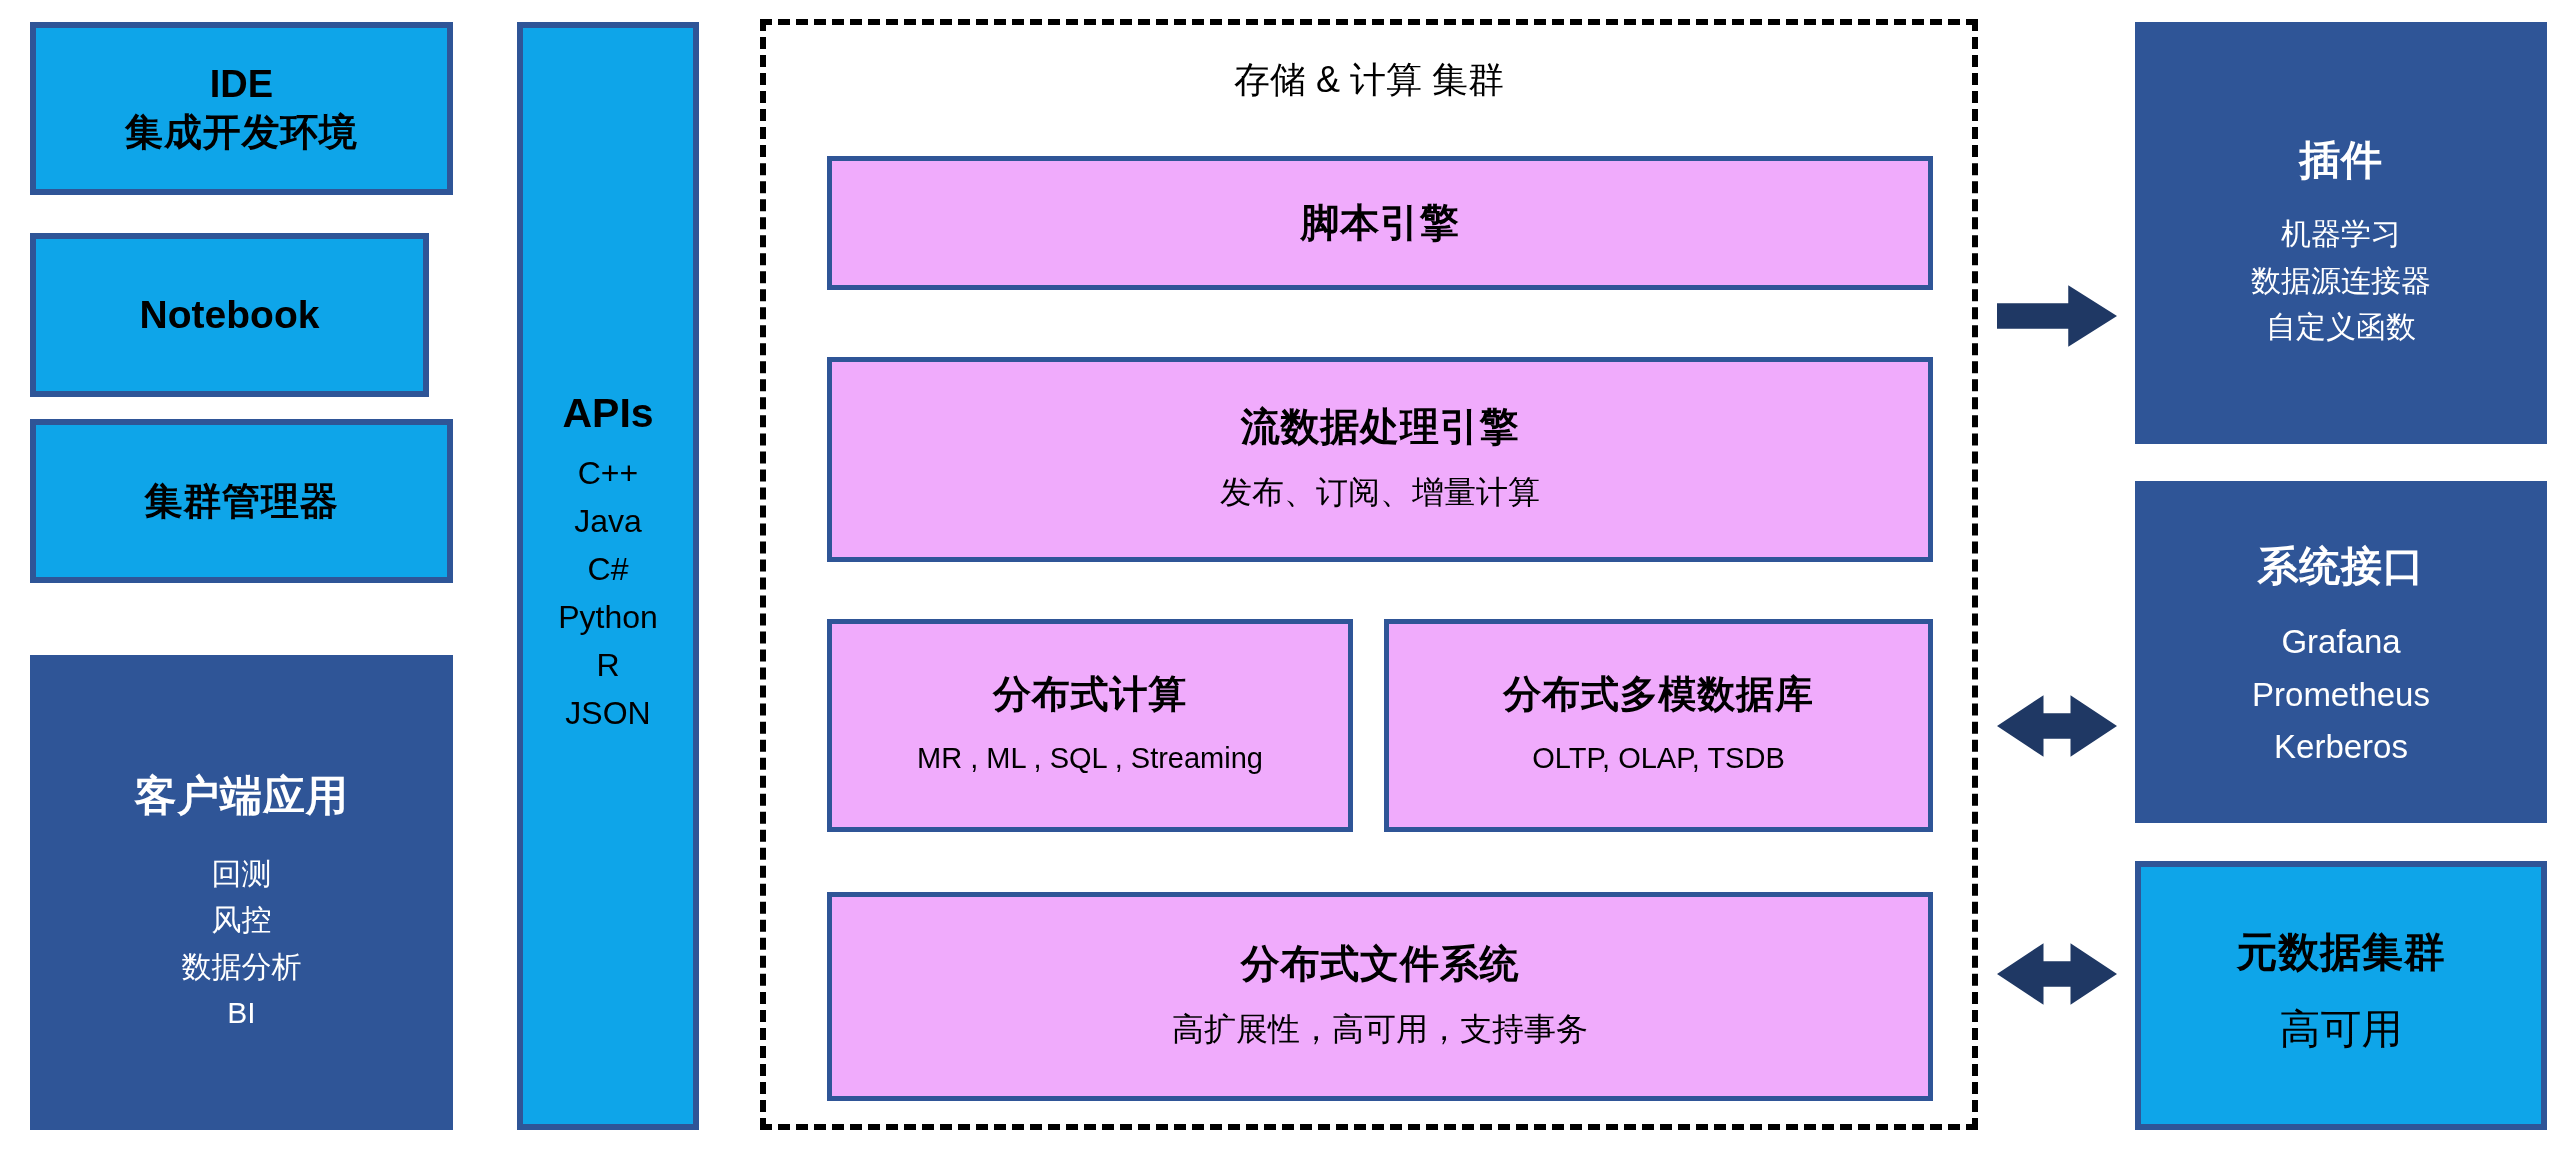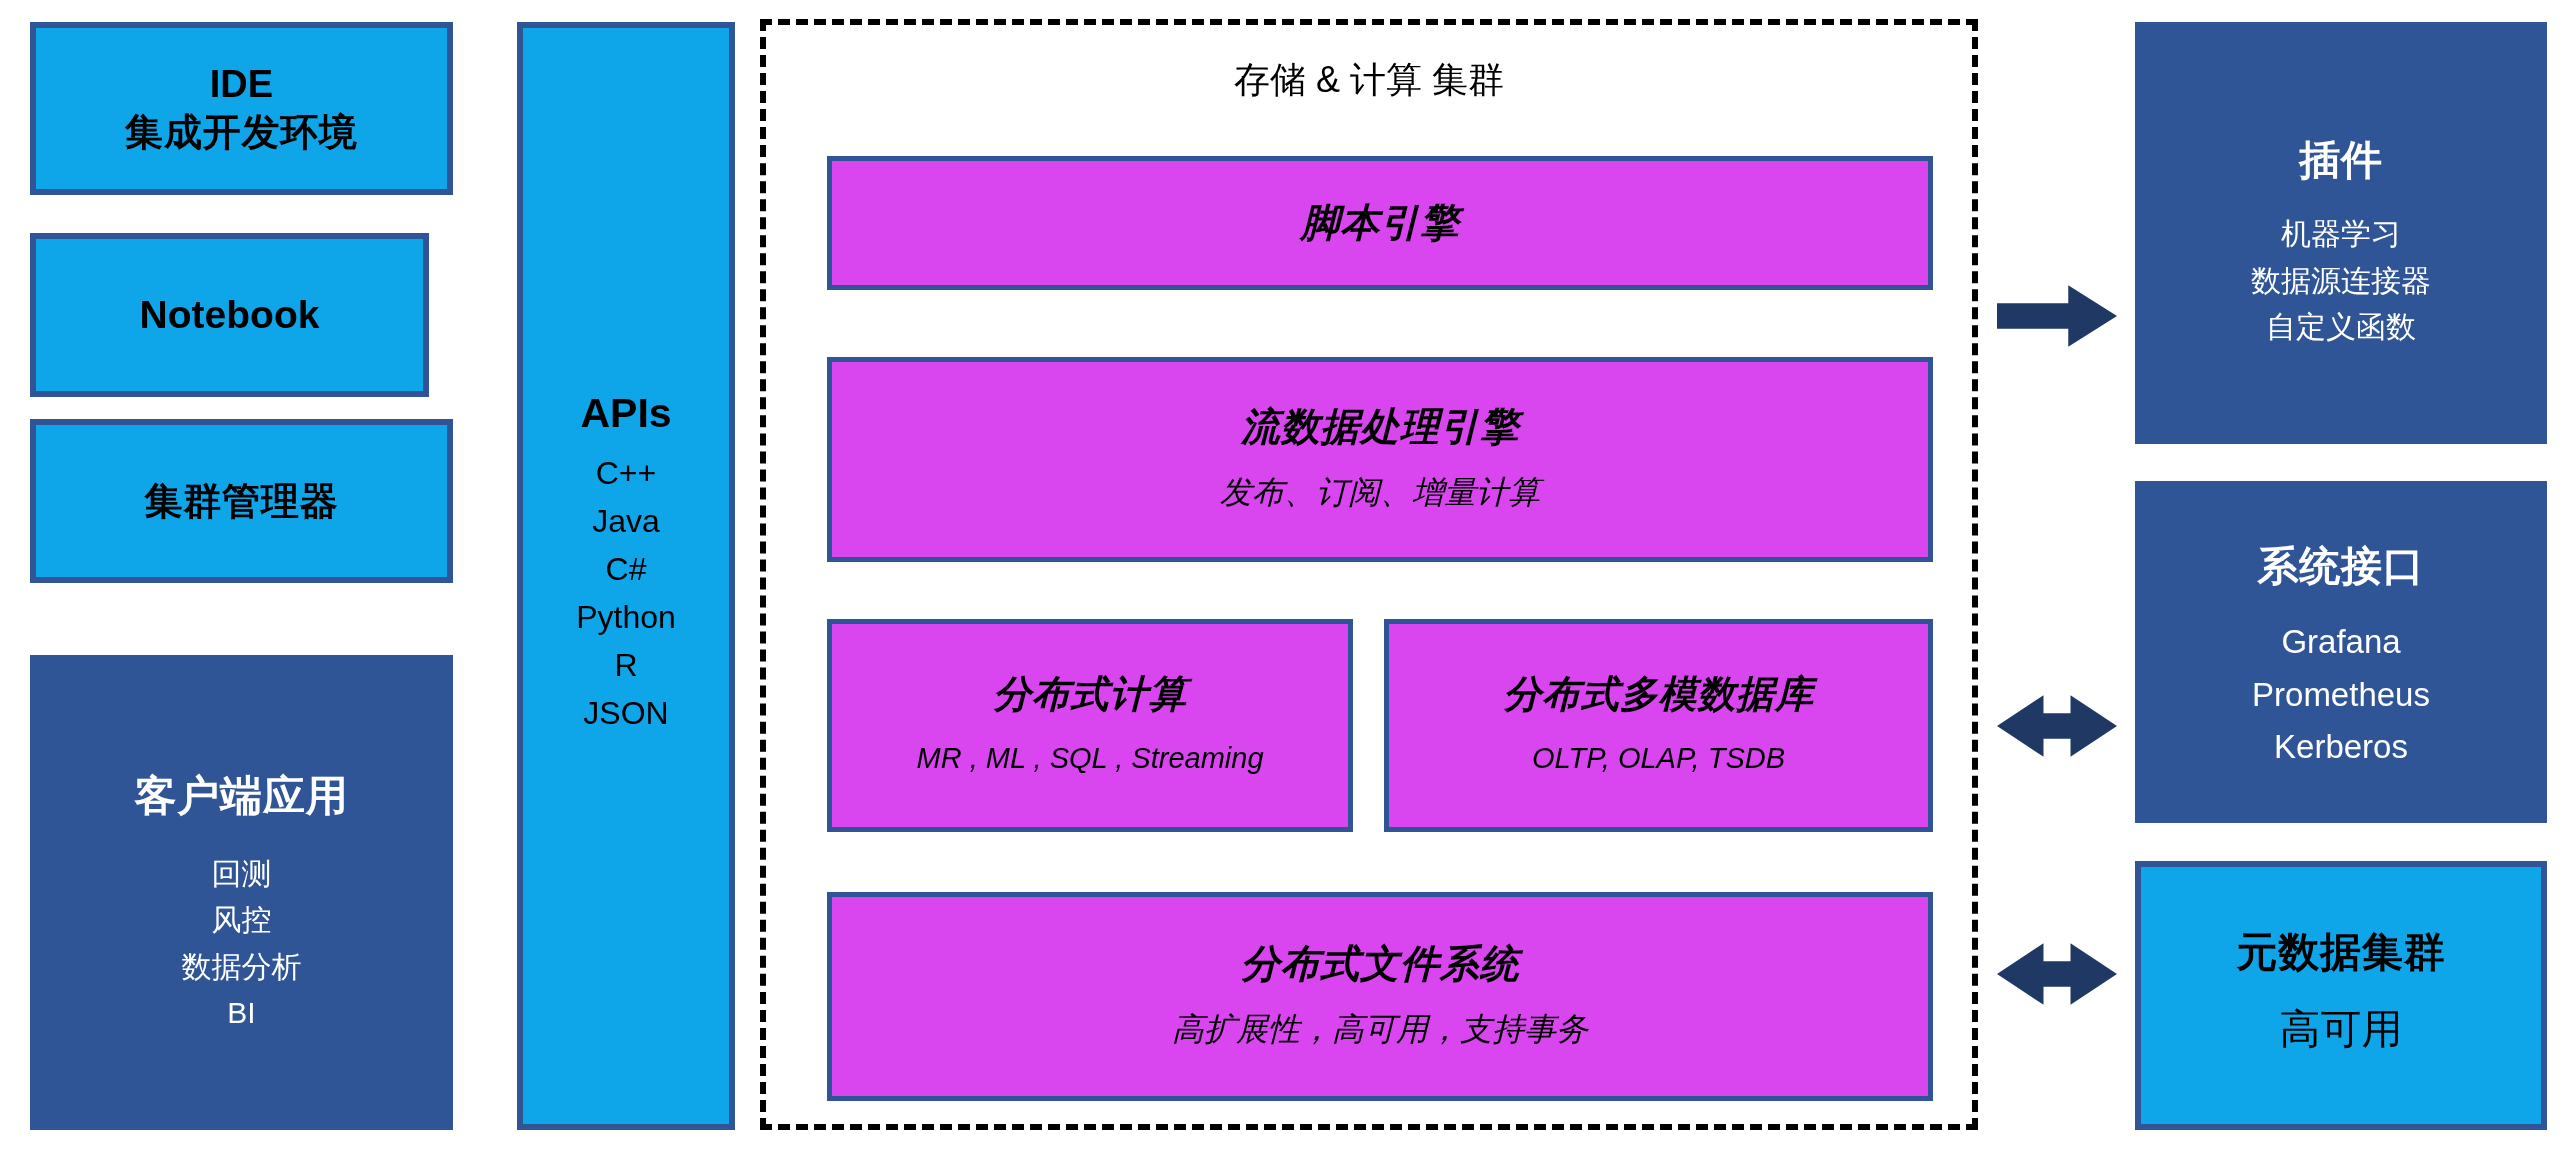--- a/index.html
+++ b/index.html
@@ -29,22 +29,21 @@
     justify-content: center;
     text-align: center;
     line-height: 1.18;
   }
   .box-outline {
     border: 6.8px solid #2F5597;
     background: #0ea5e9;
   }
   .box-outline-thin {
     border: 5.3px solid #2F5597;
-    background: #d946ef;
-    font-style: italic;
+    background: #f0abfc;
   }
   .box-filled {
     background: #2F5597;
     border: none;
     color: #ffffff;
   }
 
   .title-cn-bold {
     font-weight: bold;
     font-size: 41px;
@@ -73,21 +72,21 @@
   #ide-box .title-en-bold { font-size: 38px; margin-bottom: 3px; }
   #ide-box .title-cn-bold { font-size: 38px; }
   #notebook-box .title-en-reg { font-size: 39px; font-weight: 600; }
   #clustermgr-box .title-cn-bold { font-size: 38px; }
 
   #client-box .title-cn-bold { font-size: 42px; margin-bottom: 30px; }
   #client-box .sub-list { font-size: 30px; line-height: 1.55; font-weight: 400; }
 
   
   #apis-box {
-    left: 517px; top: 22px; width: 218px; height: 1108px;
+    left: 517px; top: 22px; width: 182px; height: 1108px;
     justify-content: flex-start;
     padding-top: 361px;
   }
   #apis-box .title-en-bold { font-size: 41px; margin-bottom: 12px; }
   #apis-box .sub-list { font-size: 32px; line-height: 1.5; font-weight: 400; }
 
   
   #cluster {
     position: absolute;
     left: 760px; top: 19px; width: 1218px; height: 1111px;

